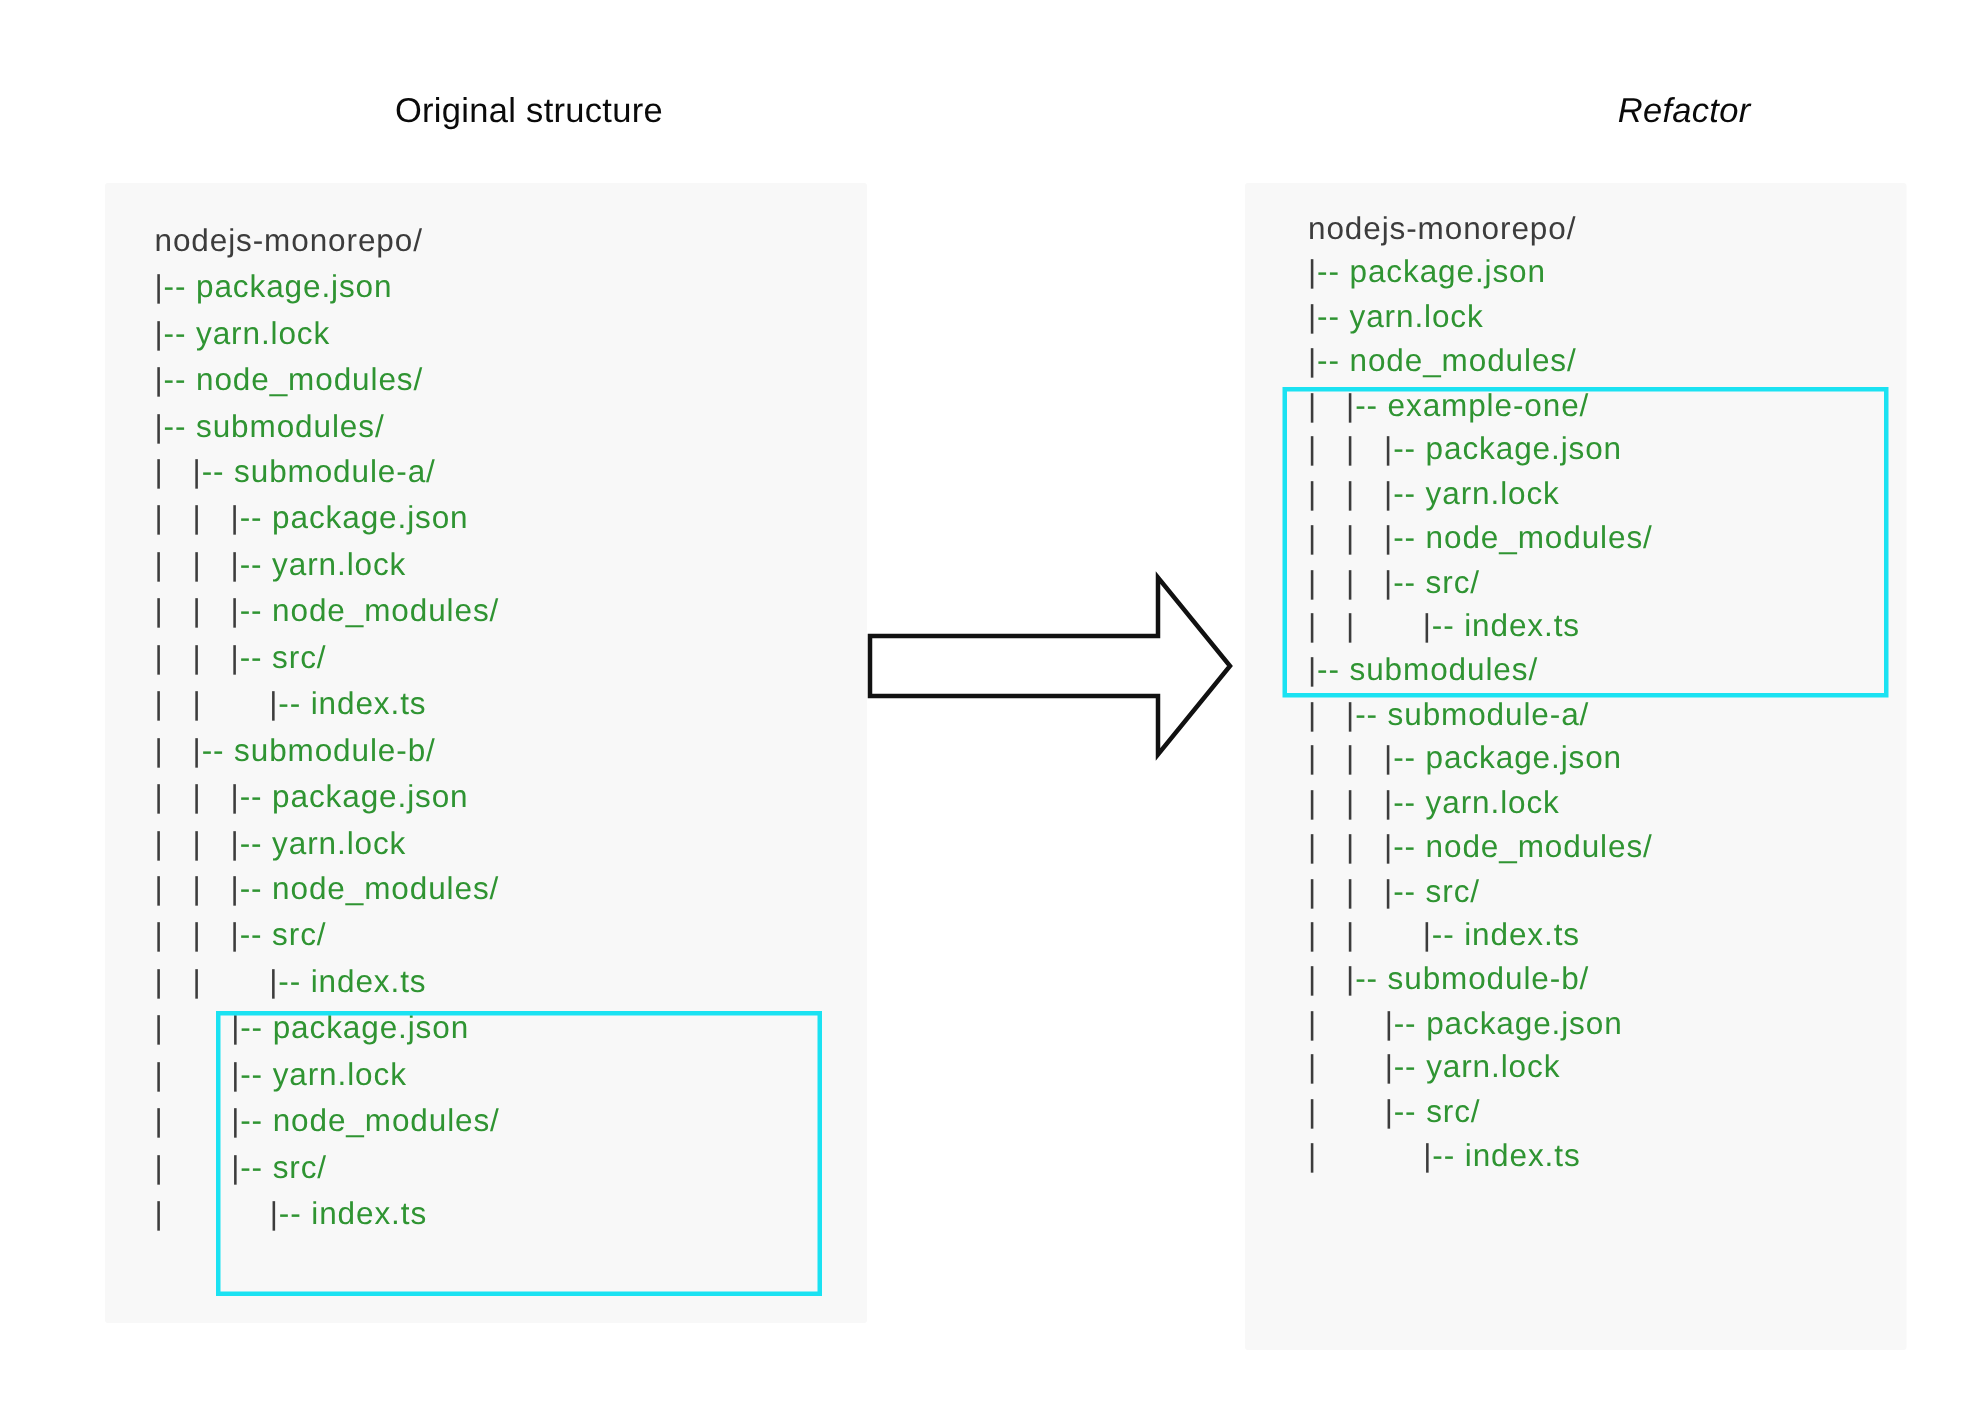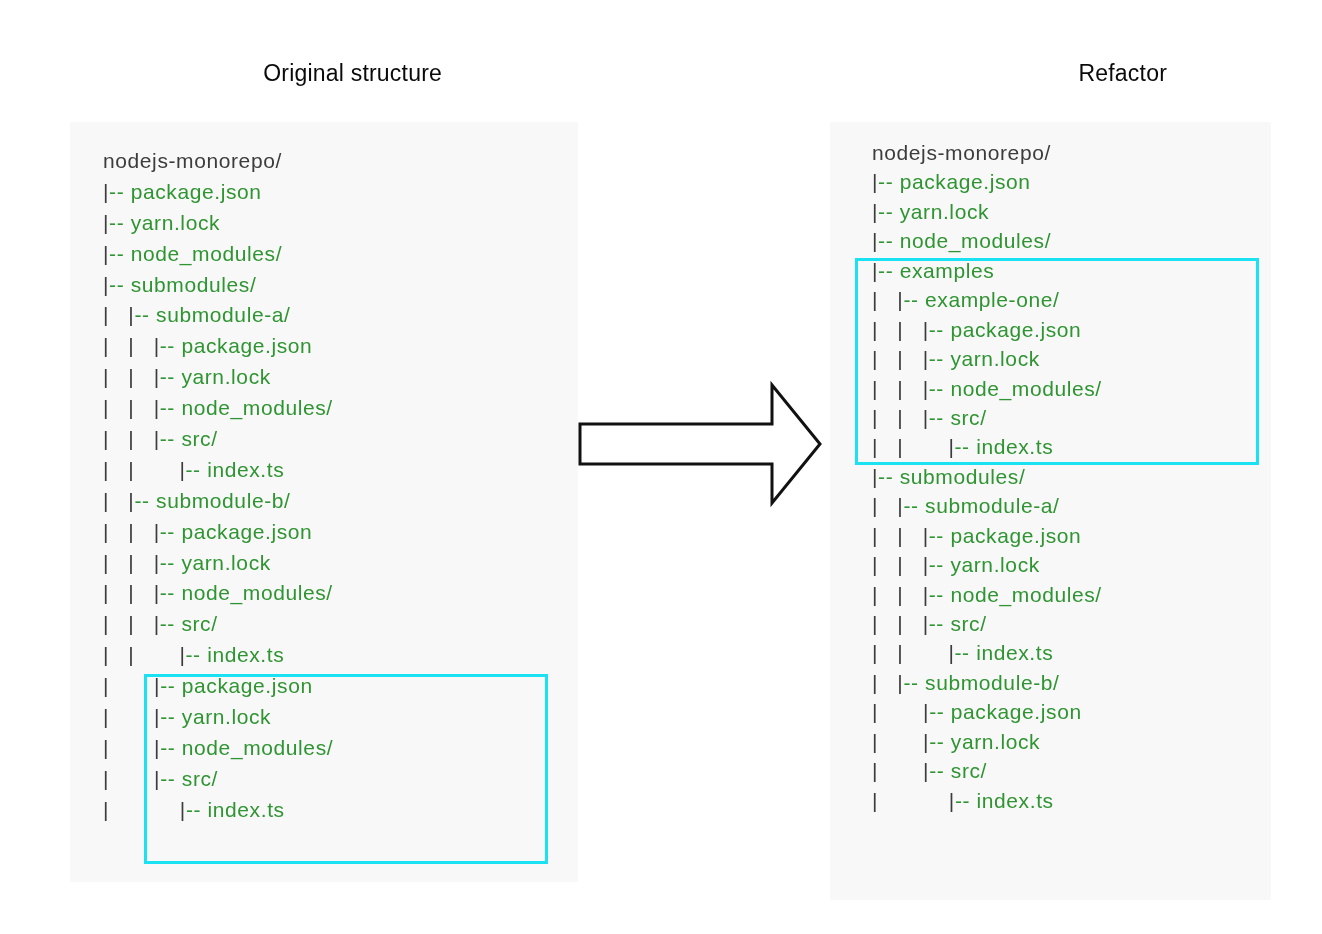--- a/index.html
+++ b/index.html
@@ -23,21 +23,21 @@
     position:absolute;
     margin:0;
     font-size:23px;
     font-weight:400;
     color:var(--title);
     text-align:right;
     width:300px;
     letter-spacing:0.2px;
   }
   .title-left{left:142px;top:60px;}
-  .title-right{left:867px;top:60px;}
+  .title-right{left:867px;top:60px;font-style:italic;}
 
   .panel{
     position:absolute;
     background:var(--panel_bg);
     border-radius:2px;
   }
   .panel-left{left:70px;top:122px;width:508px;height:760px;}
   .panel-right{left:830px;top:122px;width:441px;height:778px;}
 
   .tree{
@@ -103,21 +103,20 @@
       <div class="tree-line"><span class="d">|       |</span><span class="g">-- node_modules/</span></div>
       <div class="tree-line"><span class="d">|       |</span><span class="g">-- src/</span></div>
       <div class="tree-line"><span class="d">|           |</span><span class="g">-- index.ts</span></div>
     </div>
 
   <div class="tree tree-right">
       <div class="tree-line"><span class="d">nodejs-monorepo/</span></div>
       <div class="tree-line"><span class="d">|</span><span class="g">-- package.json</span></div>
       <div class="tree-line"><span class="d">|</span><span class="g">-- yarn.lock</span></div>
       <div class="tree-line"><span class="d">|</span><span class="g">-- node_modules/</span></div>
-      <div class="tree-line"><span class="d">|</span><span class="g">-- examples</span></div>
       <div class="tree-line"><span class="d">|   |</span><span class="g">-- example-one/</span></div>
       <div class="tree-line"><span class="d">|   |   |</span><span class="g">-- package.json</span></div>
       <div class="tree-line"><span class="d">|   |   |</span><span class="g">-- yarn.lock</span></div>
       <div class="tree-line"><span class="d">|   |   |</span><span class="g">-- node_modules/</span></div>
       <div class="tree-line"><span class="d">|   |   |</span><span class="g">-- src/</span></div>
       <div class="tree-line"><span class="d">|   |       |</span><span class="g">-- index.ts</span></div>
       <div class="tree-line"><span class="d">|</span><span class="g">-- submodules/</span></div>
       <div class="tree-line"><span class="d">|   |</span><span class="g">-- submodule-a/</span></div>
       <div class="tree-line"><span class="d">|   |   |</span><span class="g">-- package.json</span></div>
       <div class="tree-line"><span class="d">|   |   |</span><span class="g">-- yarn.lock</span></div>

